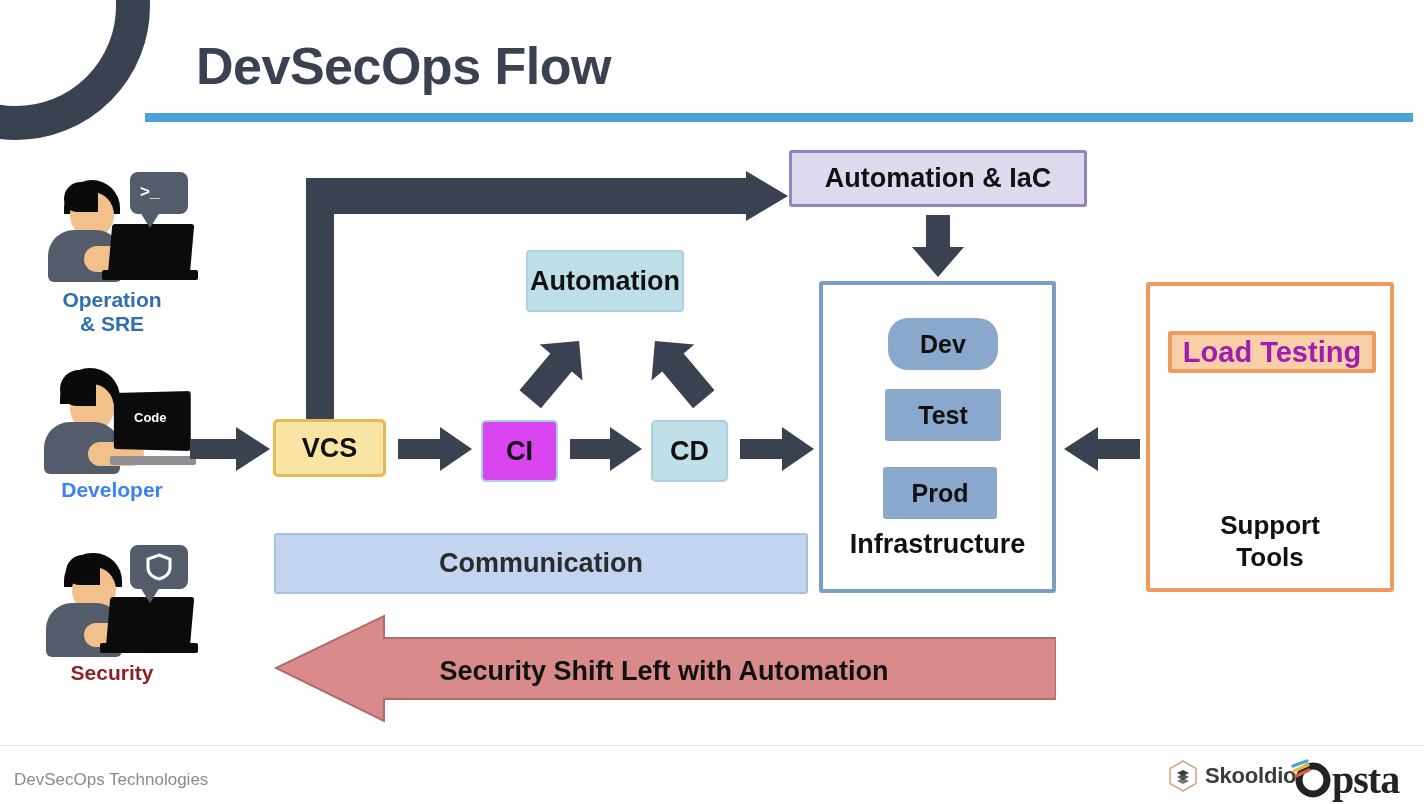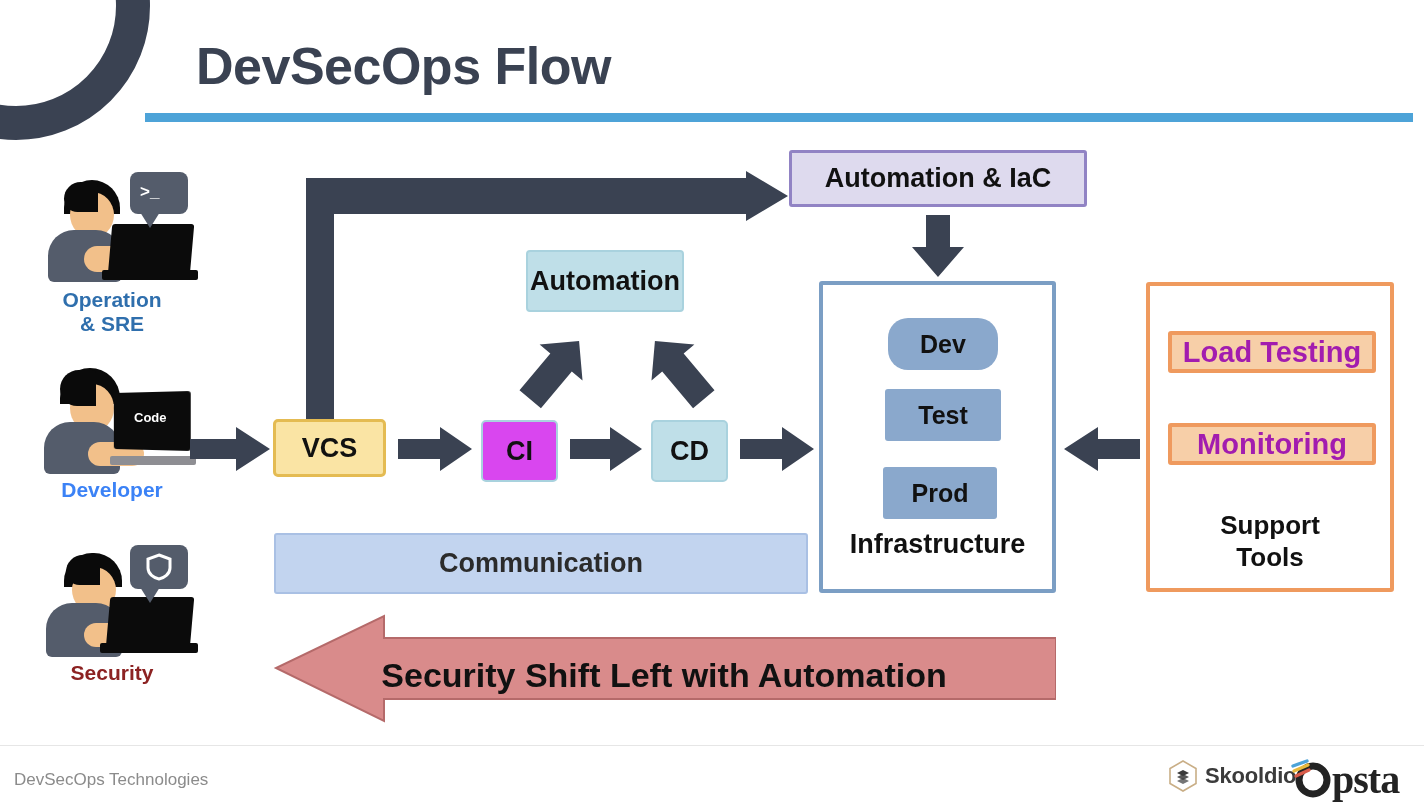--- a/index.html
+++ b/index.html
@@ -151,21 +151,21 @@
     font-size:27px; font-weight:bold; color:#2b2b2b;
   }
 
   
   #arrow-shift-left{
     position:absolute; left:272px; top:612px; width:784px; height:113px;
   }
   #arrow-shift-left svg{display:block;}
   #shift-left-label{
     position:absolute; left:0; right:0; top:44px;
-    text-align:center; font-size:34px; font-weight:bold; color:#111;
+    text-align:center; font-size:27px; font-weight:bold; color:#111;
     pointer-events:none;
   }
 
   
   .conn{position:absolute;}
   .conn svg{display:block;}
 
   
   #footer-rule{
     position:absolute; left:0; top:745px; width:1424px; height:1px;
@@ -316,21 +316,20 @@
 
   <div id="panel-infra">
     <div class="env" id="env-dev">Dev</div>
     <div class="env" id="env-test">Test</div>
     <div class="env" id="env-prod">Prod</div>
     <div id="infra-label">Infrastructure</div>
   </div>
 
   <div id="panel-support">
     <div class="tool" id="tool-load">Load Testing</div>
-    <div class="tool" id="tool-monitor">Monitoring</div>
     <div id="support-label">Support
 Tools</div>
   </div>
 
   <div id="bar-communication">Communication</div>
 
   <div id="arrow-shift-left">
     <svg width="784" height="113" viewBox="0 0 784 113">
       <path d="M784,26 H112 V4 L4,56 L112,109 V87 H784 Z" fill="#d98b8b" stroke="#b56a6a" stroke-width="2"></path>
     </svg>

